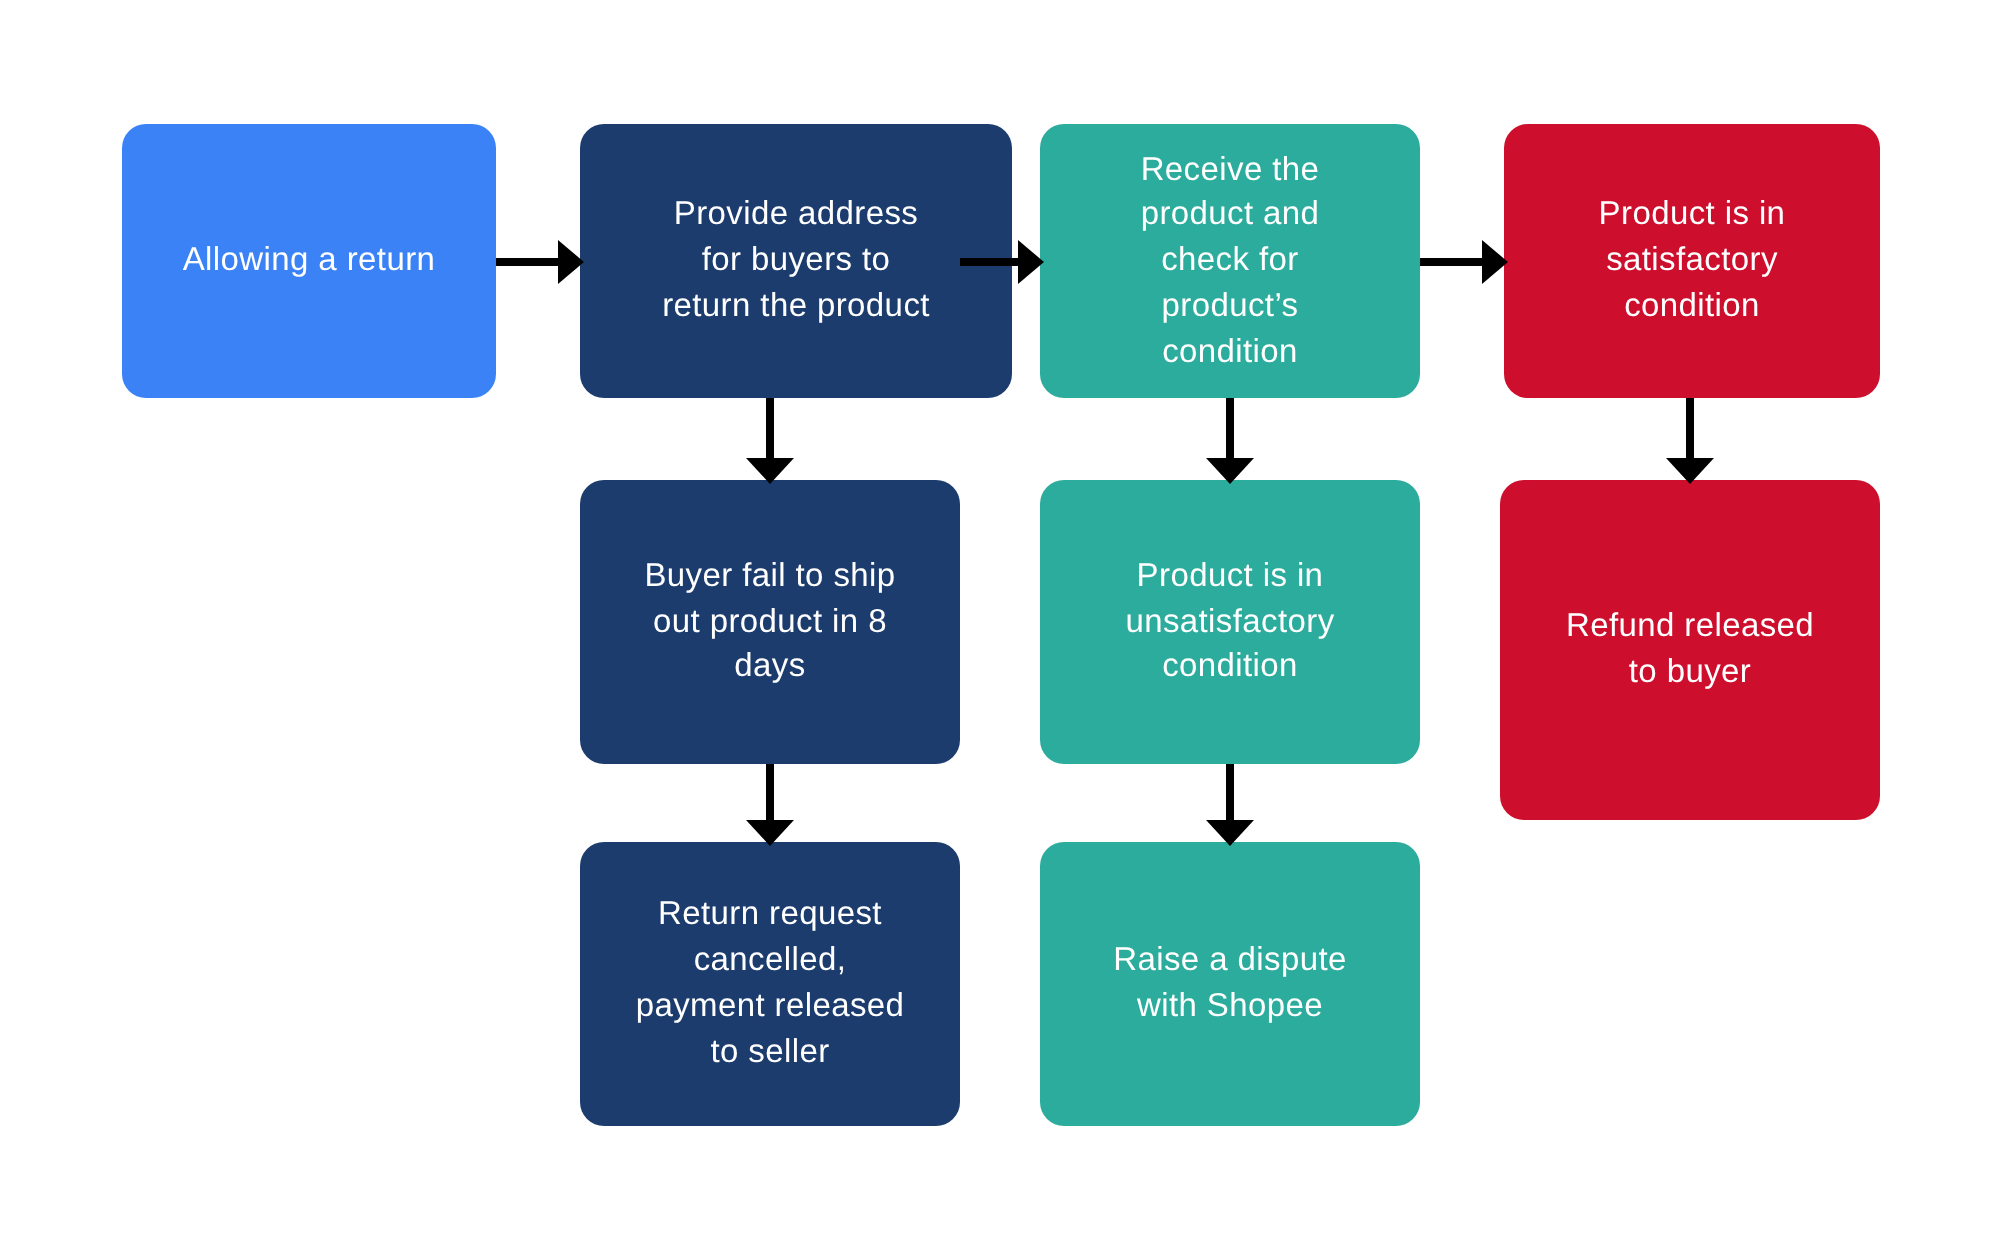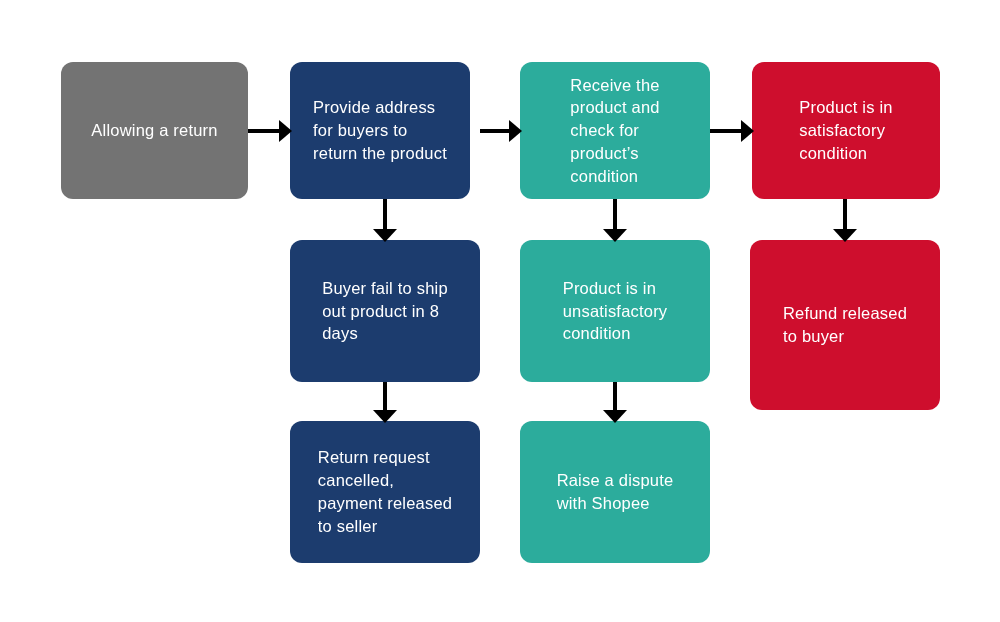--- a/index.html
+++ b/index.html
@@ -14,30 +14,31 @@
     background:#ffffff;
     overflow:hidden;
   }
   .node{
     position:absolute;
     border-radius:12px;
     color:#ffffff;
     display:flex;
     align-items:center;
     justify-content:center;
+    text-align:center;
     white-space:pre-line;
     font-size:16.5px;
     line-height:1.38;
     letter-spacing:.2px;
     padding:8px 10px;
     box-sizing:border-box;
   }
   
   .n1{left:61px;top:62px;width:187px;height:137px}
-  .n2{left:290px;top:62px;width:180px;height:137px}
+  .n2{left:290px;top:62px;width:216px;height:137px}
   .n3{left:520px;top:62px;width:190px;height:137px}
   .n4{left:752px;top:62px;width:188px;height:137px}
   .n5{left:290px;top:240px;width:190px;height:142px}
   .n6{left:520px;top:240px;width:190px;height:142px}
   .n7{left:750px;top:240px;width:190px;height:170px}
   .n8{left:290px;top:421px;width:190px;height:142px}
   .n9{left:520px;top:421px;width:190px;height:142px}
   
   .ah{position:absolute;height:22px}
   .ah .shaft{position:absolute;left:0;right:12px;top:9px;height:4px;background:#000}
@@ -56,21 +57,21 @@
   .a5{left:603px;top:199px;height:43px}
   .a6{left:833px;top:199px;height:43px}
   .a7{left:373px;top:382px;height:41px}
   .a8{left:603px;top:382px;height:41px}
 </style>
 </head>
 <body>
 
 <div class="canvas">
 
-  <div class="node n1" style="background: #737373;">Allowing a return</div>
+  <div class="node n1" style="background: #3b82f6;">Allowing a return</div>
 
   <div class="node n2" style="background: rgb(28, 60, 110);">Provide address
 for buyers to
 return the product</div>
 
   <div class="node n3" style="background: rgb(44, 172, 156);">Receive the
 product and
 check for
 product’s
 condition</div>

